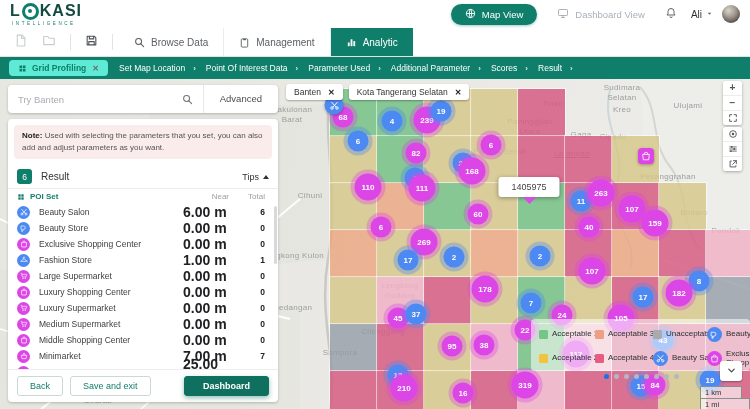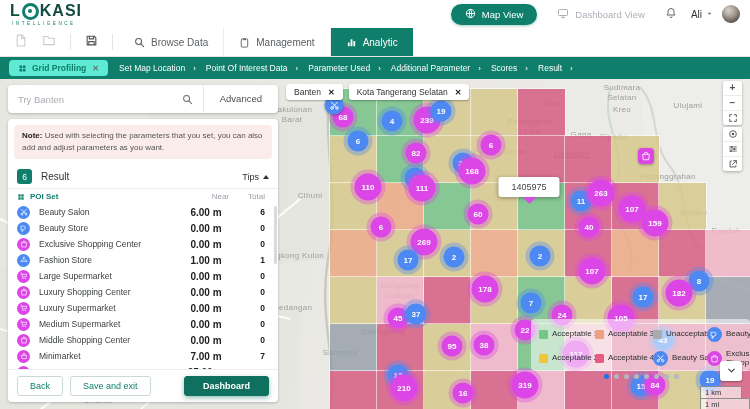--- a/index.html
+++ b/index.html
@@ -101,21 +101,21 @@
   .tri-up{width:0;height:0;border-left:3.5px solid transparent;border-right:3.5px solid transparent;border-bottom:4.5px solid #2f3134;}
   .poi-head{display:flex;align-items:center;padding:3px 9px;font-size:8px;color:#9aa0a6;}
   .c1{flex:1;display:flex;align-items:center;gap:5px;color:#0f7e6b;font-weight:bold;}
   .c2{width:46px;text-align:right;}
   .c3{width:36px;text-align:right;padding-right:4px;}
   .rows{flex:1;overflow:hidden;position:relative;}
   .scrollthumb{position:absolute;right:1px;top:2px;width:3px;height:58px;border-radius:2px;background:#d9d9d9;}
   .row{display:flex;align-items:center;height:16px;padding:0 9px;}
   .row-ic{width:13px;height:13px;border-radius:50%;margin-right:9px;display:flex;align-items:center;justify-content:center;color:#fff;flex:none;}
   .row-name{flex:1;font-size:8.5px;color:#3c4043;white-space:nowrap;overflow:hidden;}
-  .row-near{width:46px;text-align:center;font-size:10px;font-weight:bold;color:#202124;}
+  .row-near{width:46px;text-align:left;font-size:14px;font-weight:bold;color:#202124;}
   .row-total{width:36px;text-align:right;padding-right:4px;font-size:8.5px;font-weight:bold;color:#202124;}
   .panel-foot{display:flex;align-items:center;gap:7px;padding:6px 9px;border-top:1px solid #ededed;}
   .btn{border:1px solid #cbd9d5;border-radius:3px;background:#fff;color:#0f7e6b;font-size:9px;
        padding:4px 12px;font-family:"Liberation Sans",sans-serif;}
   .btn.primary{margin-left:auto;background:#10705f;border-color:#10705f;color:#fff;font-weight:bold;
        padding:4px 18px;box-shadow:0 2px 5px rgba(16,112,95,.45);}
 </style>
 </head>
 <body>
 

